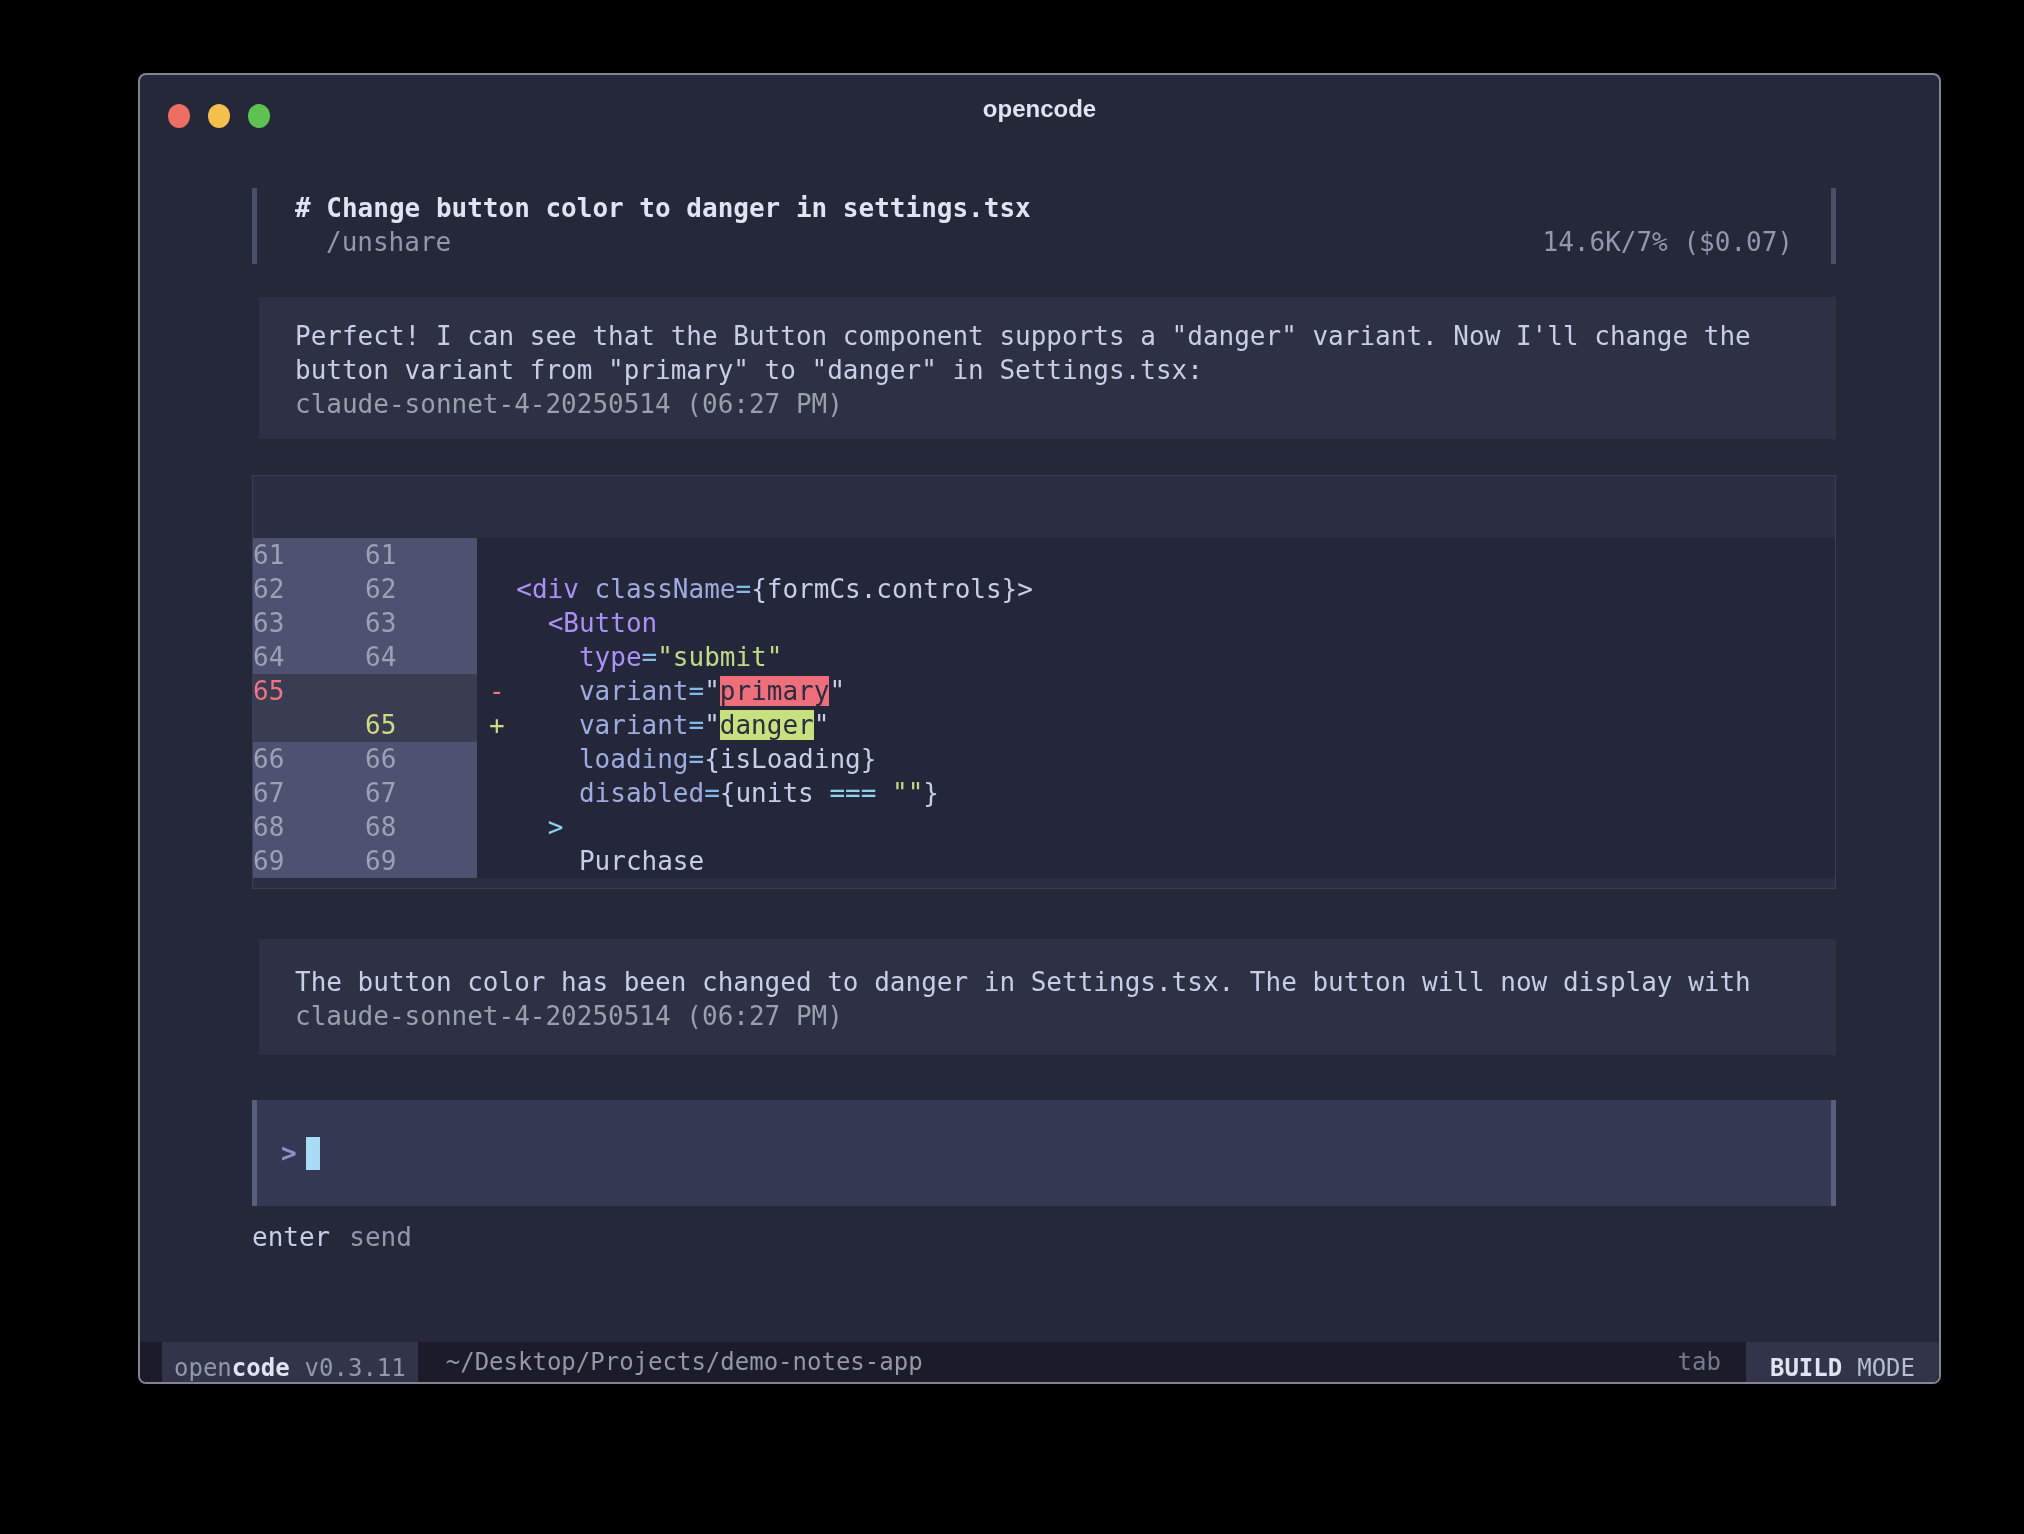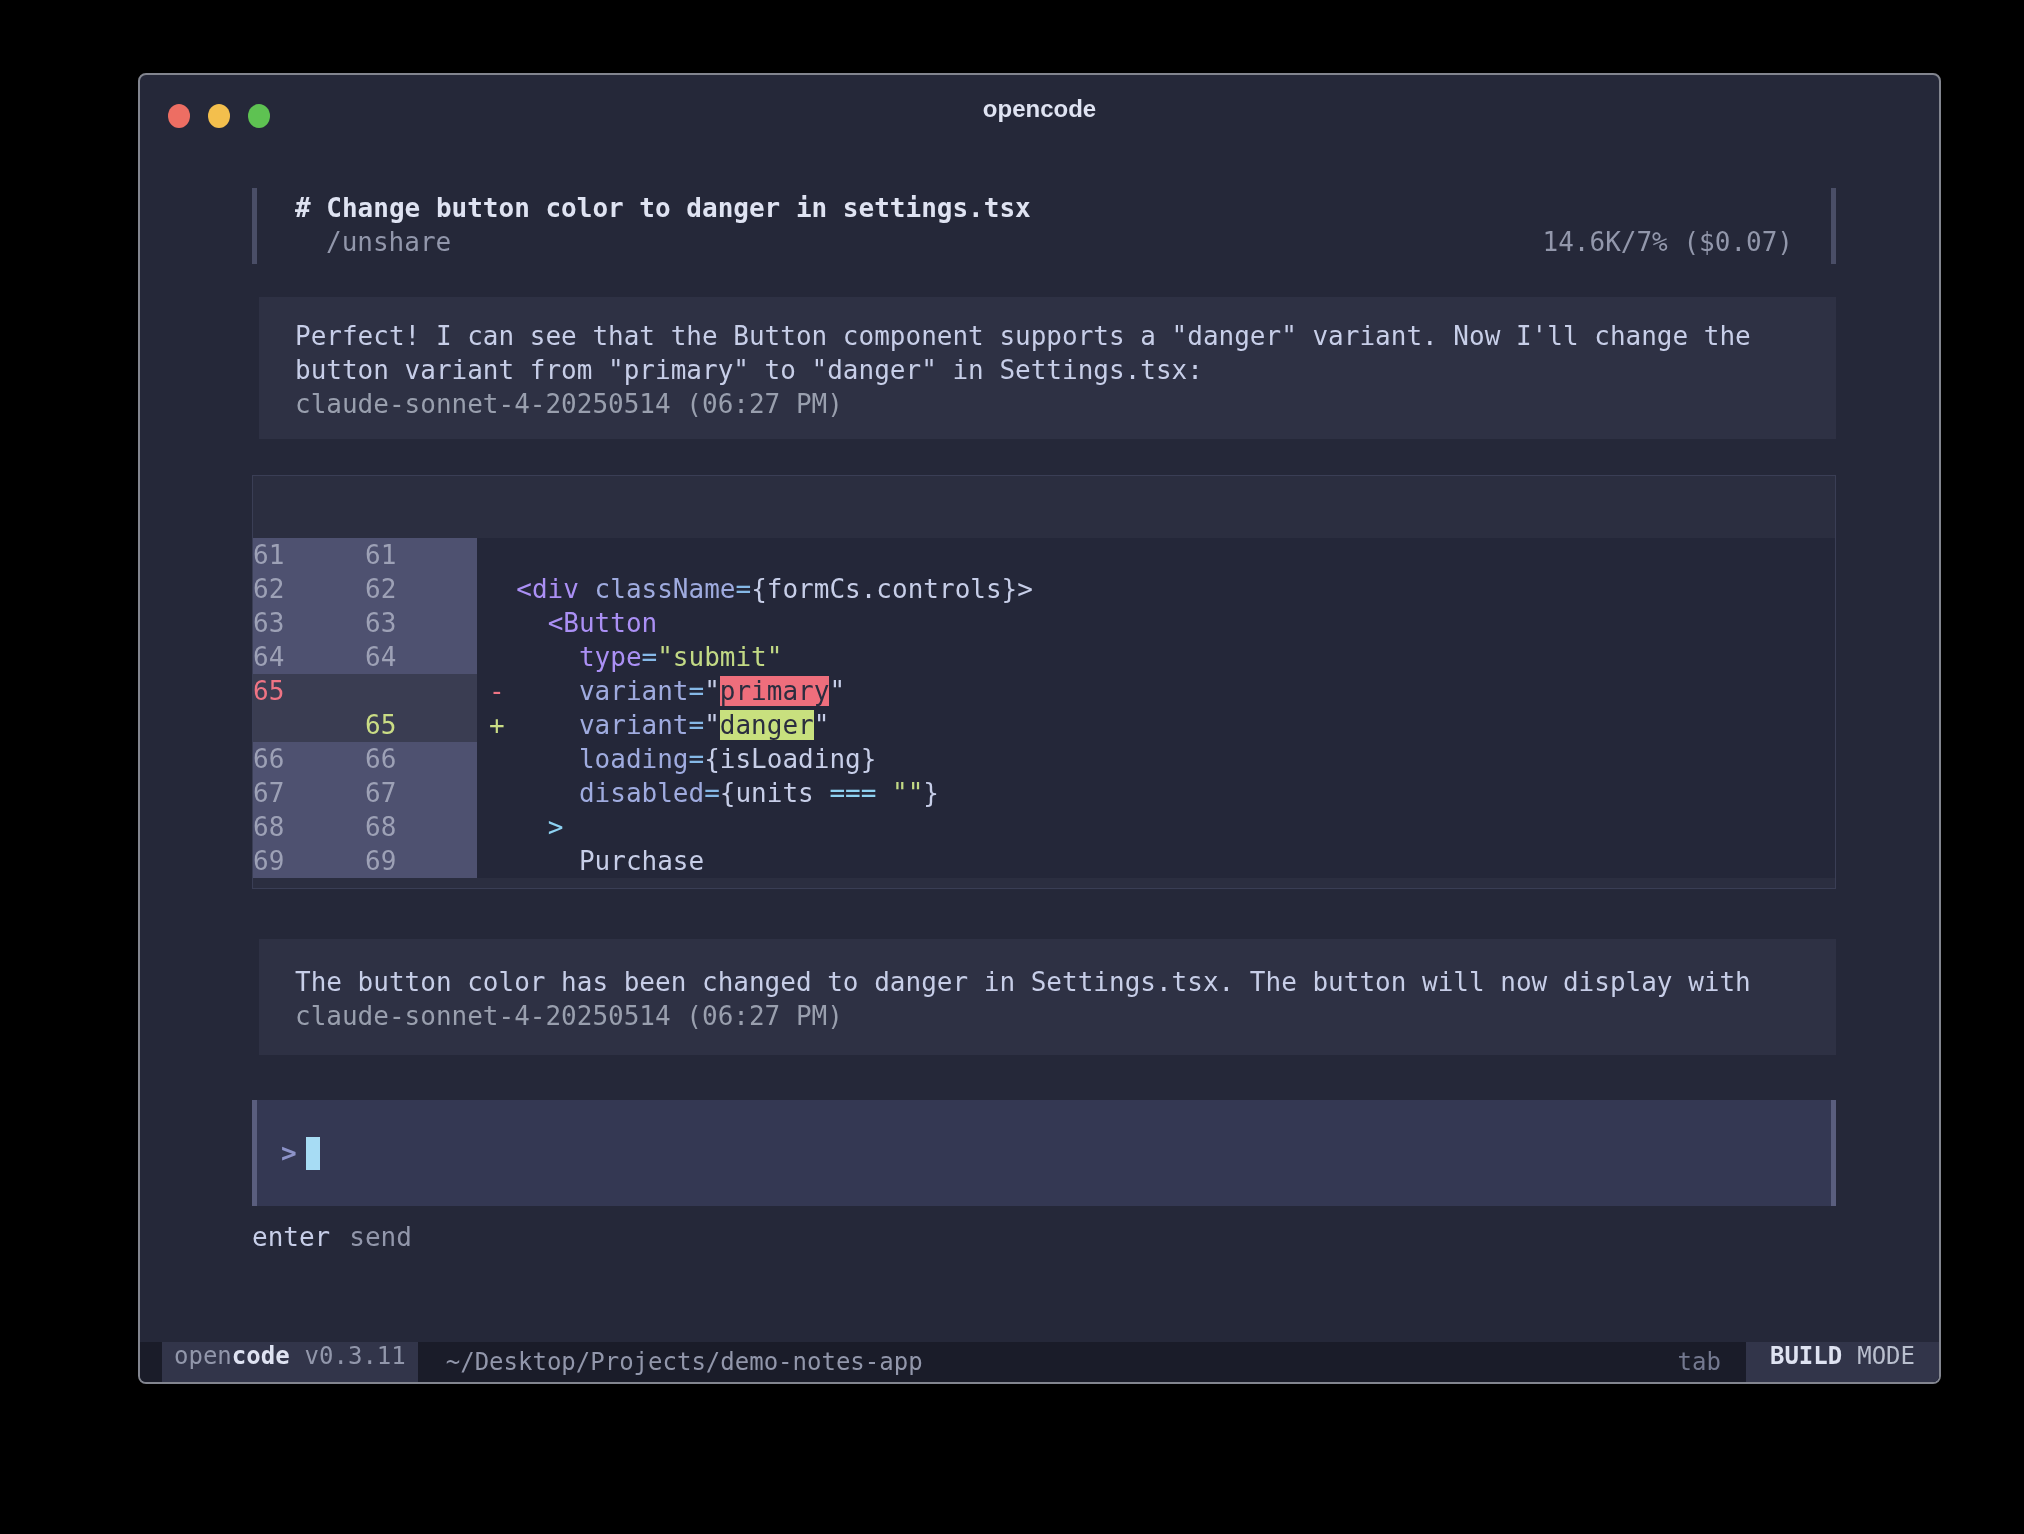--- a/index.html
+++ b/index.html
@@ -78,21 +78,21 @@
   .cursor{width:14px;height:33px;background:var(--cursor);margin-left:9px}
   
   .footer{margin-top:14px;display:flex;justify-content:space-between;line-height:34px}
   .hint-key{color:var(--text-main)}
   .hint-action{color:var(--text-dim);margin-left:19px}
   .provider{color:var(--text-dim)}
   .model{color:var(--text-main);margin-left:19px}
   
   .statusbar{position:absolute;left:0;right:0;bottom:0;height:40px;background:var(--statusbar-bg);
     display:flex;align-items:stretch;padding-left:22px;font-size:24px}
-  .chip{background:var(--chip-bg);display:flex;align-items:flex-start;padding:0 12px;white-space:pre}
+  .chip{background:var(--chip-bg);display:flex;align-items:flex-end;padding:0 12px;white-space:pre}
   .sb-open{color:var(--text-dim)} .sb-code{color:var(--text-bright);font-weight:bold}
   .sb-version{color:var(--text-dim);margin-left:15px}
   .sb-cwd{color:var(--text-dim);display:flex;align-items:center;margin-left:28px;white-space:pre}
   .sb-spacer{flex:1}
   .sb-tab{color:#747990;display:flex;align-items:center;margin-right:25px}
   .chip.mode{padding:0 24px}
   .sb-mode-bold{color:var(--text-bright);font-weight:bold}
   .sb-mode-rest{color:#b9bfce;margin-left:15px}
 </style>
 </head>

